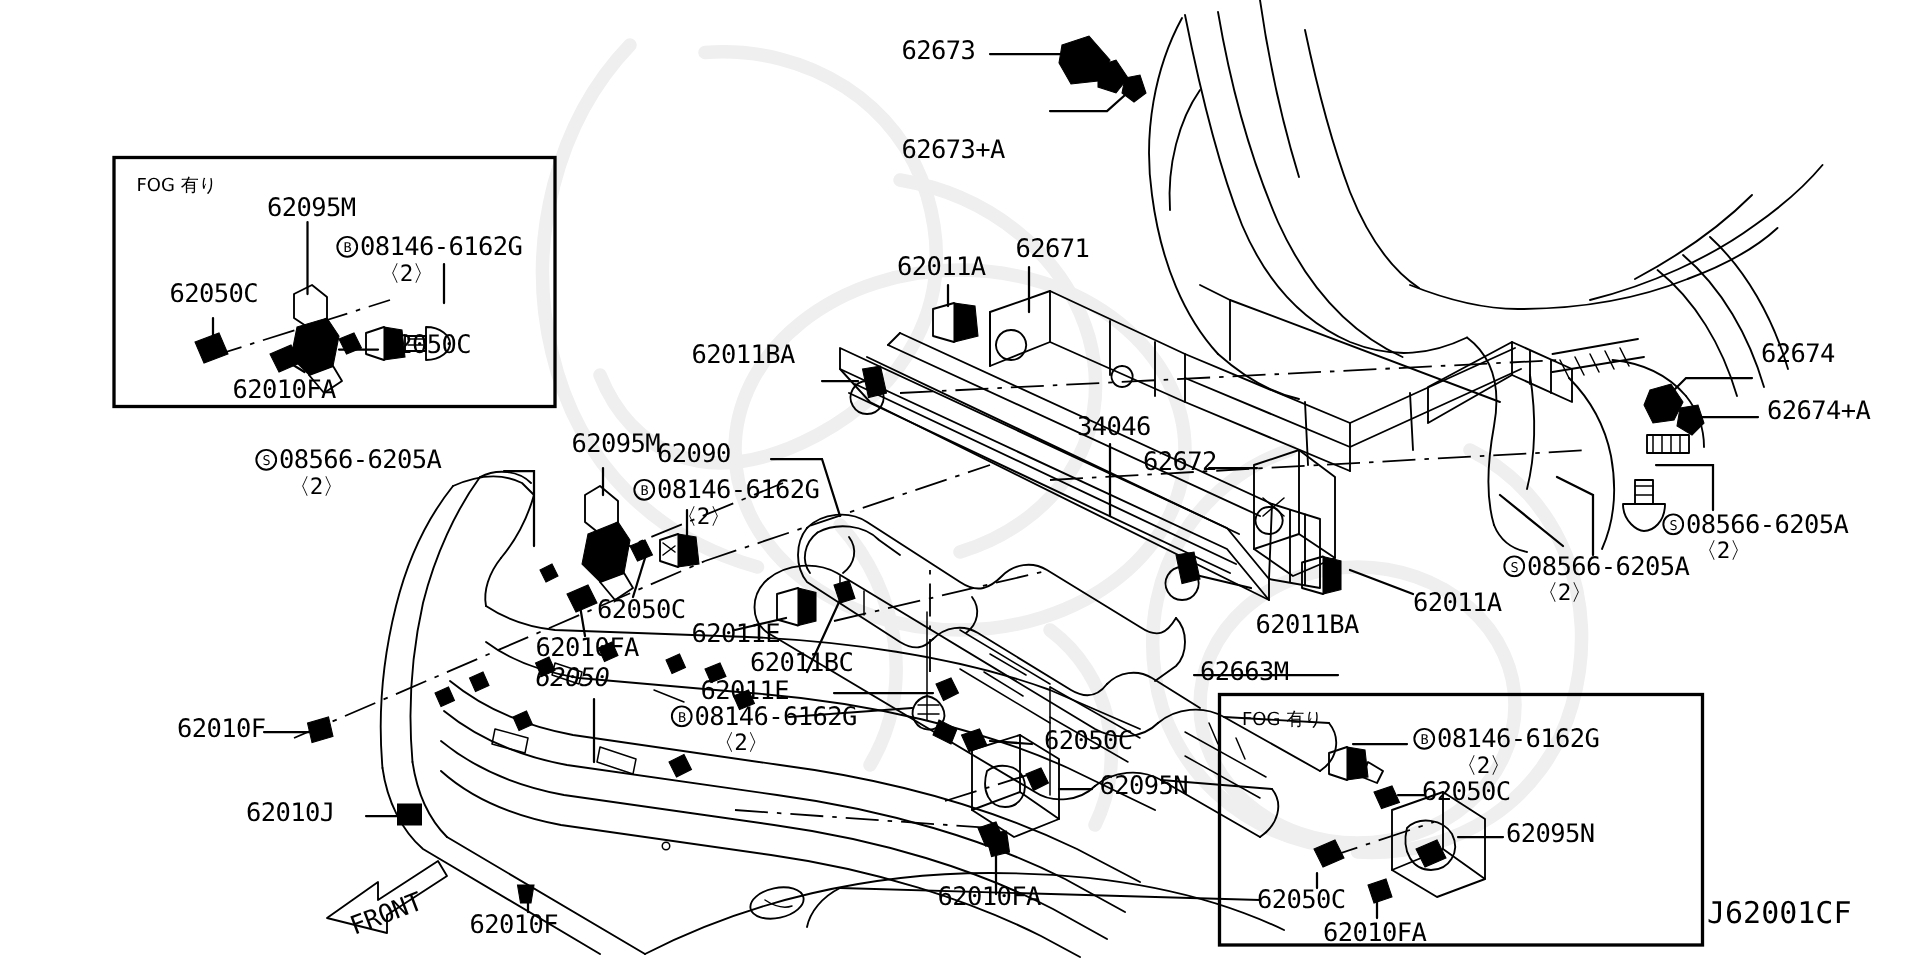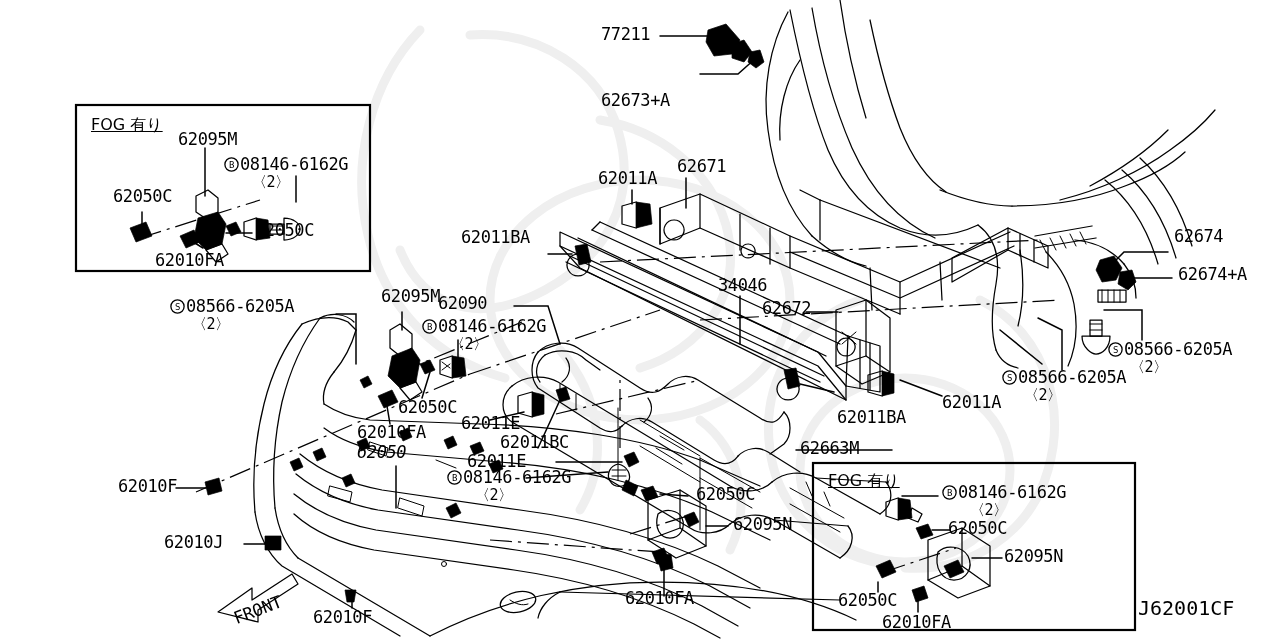--- a/index.html
+++ b/index.html
@@ -4,21 +4,21 @@
 <title>Front Bumper Parts Diagram</title>
 <style>
   html,body{margin:0;padding:0;background:#fff;}
   body{width:1280px;height:639px;overflow:hidden;
        font-family:"DejaVu Sans Mono","Liberation Mono",monospace;}
   #stage{position:relative;width:1280px;height:639px;background:#fff;}
   #art{position:absolute;left:0;top:0;width:1280px;height:639px;}
   .lbl{position:absolute;white-space:nowrap;color:#000;
        font-family:"DejaVu Sans Mono","Liberation Mono",monospace;
        font-size:17px;letter-spacing:-0.4px;line-height:1.02;font-weight:400;}
-  .lbl.box{font-family:"DejaVu Sans","Liberation Sans",sans-serif;font-size:16px;letter-spacing:0px;text-decoration:underline;}
+  .lbl.box{font-family:"DejaVu Sans","Liberation Sans",sans-serif;font-size:12px;letter-spacing:0px;}
   .qty{font-size:15px;letter-spacing:-0.5px;}
   .code{position:absolute;font-size:20px;letter-spacing:0px;color:#000;
         font-family:"DejaVu Sans Mono","Liberation Mono",monospace;}
   .cmark{display:inline-block;position:relative;top:2px;margin-right:1px;}
   .frontword{position:absolute;font-size:17px;letter-spacing:-0.3px;
              font-family:"DejaVu Sans Mono","Liberation Mono",monospace;
              transform:rotate(-21deg);transform-origin:left bottom;}
 </style>
 </head>
 <body>
@@ -391,21 +391,21 @@
           <text x="7.5" y="11.2" font-size="9" font-family="DejaVu Sans Mono, monospace" text-anchor="middle" fill="#000">B</text>
         </svg>
   </span><span>08146-6162G</span><br>
   <span class="qty" style="margin-left:28px;">〈2〉</span>
 </div>
 <div class="lbl" style="left:948px;top:520px;">62050C</div>
 <div class="lbl" style="left:1004px;top:548px;">62095N</div>
 <div class="lbl" style="left:838px;top:592px;">62050C</div>
 <div class="lbl" style="left:882px;top:614px;">62010FA</div>
 
-<div class="lbl" style="left:601px;top:26px;">77211</div>
+<div class="lbl" style="left:601px;top:26px;">62673</div>
 <div class="lbl" style="left:601px;top:64px;margin-top:28px;">62673+A</div>
 <div class="lbl" style="left:598px;top:170px;">62011A</div>
 <div class="lbl" style="left:677px;top:158px;">62671</div>
 <div class="lbl" style="left:461px;top:229px;">62011BA</div>
 <div class="lbl" style="left:1174px;top:228px;">62674</div>
 <div class="lbl" style="left:1178px;top:266px;">62674+A</div>
 <div class="lbl" style="left:718px;top:277px;">34046</div>
 <div class="lbl" style="left:762px;top:300px;">62672</div>
 <div class="lbl" style="left:438px;top:295px;">62090</div>
 <div class="lbl" style="left:381px;top:288px;">62095M</div>

